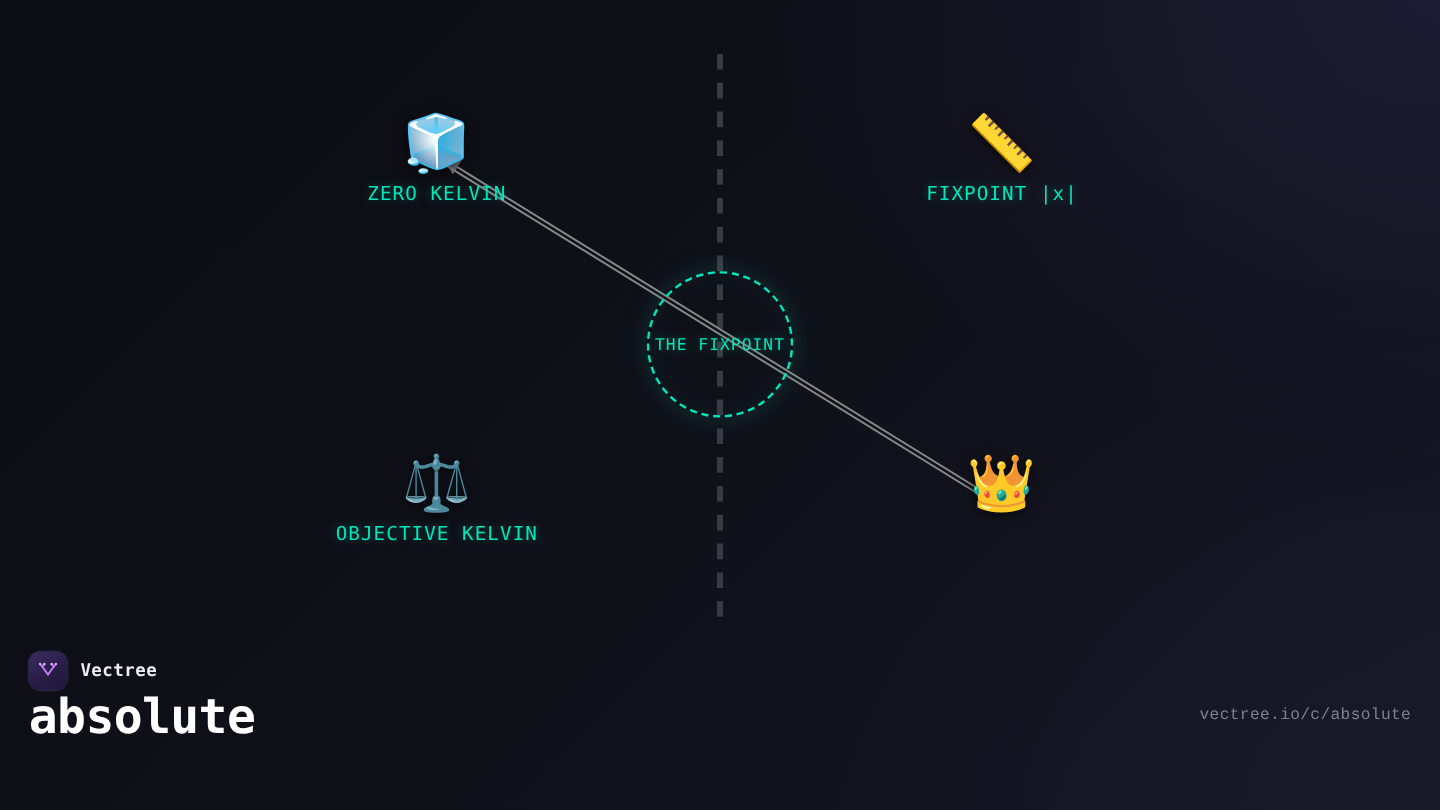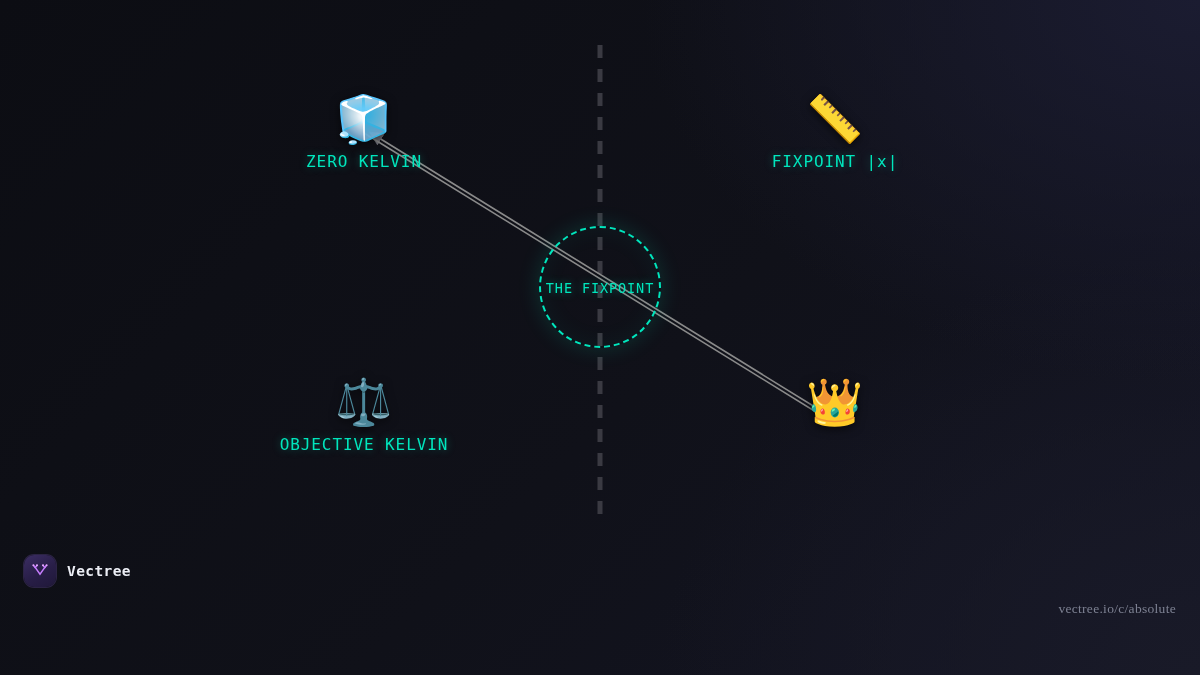--- a/index.html
+++ b/index.html
@@ -79,21 +79,21 @@
     letter-spacing: 0.9px;
     color: #00e6bd;
     text-shadow: 0 0 10px rgba(0,230,189,0.45);
     white-space: nowrap;
   }
 
   
   #footer {
     position: absolute;
     left: 0;
-    bottom: 4px;
+    bottom: 16px;
     width: 1200px;
     height: 120px;
   }
   #brand-row {
     position: absolute;
     left: 24px;
     top: 4px;
     display: flex;
     align-items: center;
     gap: 11px;
@@ -123,21 +123,21 @@
     font-size: 40px;
     font-weight: bold;
     color: #ffffff;
     letter-spacing: -0.5px;
     line-height: 46px;
   }
   #permalink {
     position: absolute;
     right: 24px;
     top: 50px;
-    font-family: Liberation Serif, serif;
+    font-family: Liberation Mono, monospace;
     font-size: 13.5px;
     color: #7d8192;
     letter-spacing: 0.3px;
   }
 </style>
 </head>
 <body>
 
 <div id="stage">
 
@@ -191,17 +191,18 @@
           </g>
           <circle cx="3.4" cy="4.3" r="1.05" fill="#e4a6ff"></circle>
           <circle cx="7.0" cy="4.3" r="1.05" fill="#e4a6ff"></circle>
           <circle cx="13.0" cy="4.3" r="1.05" fill="#e4a6ff"></circle>
           <circle cx="16.6" cy="4.3" r="1.05" fill="#e4a6ff"></circle>
         </svg>
       </div>
       <div id="brand-name">Vectree</div>
     </div>
 
+    <div id="page-title">absolute</div>
 
     <div id="permalink">vectree.io/c/absolute</div>
   </div>
 
 </div>
 
 </body></html>

